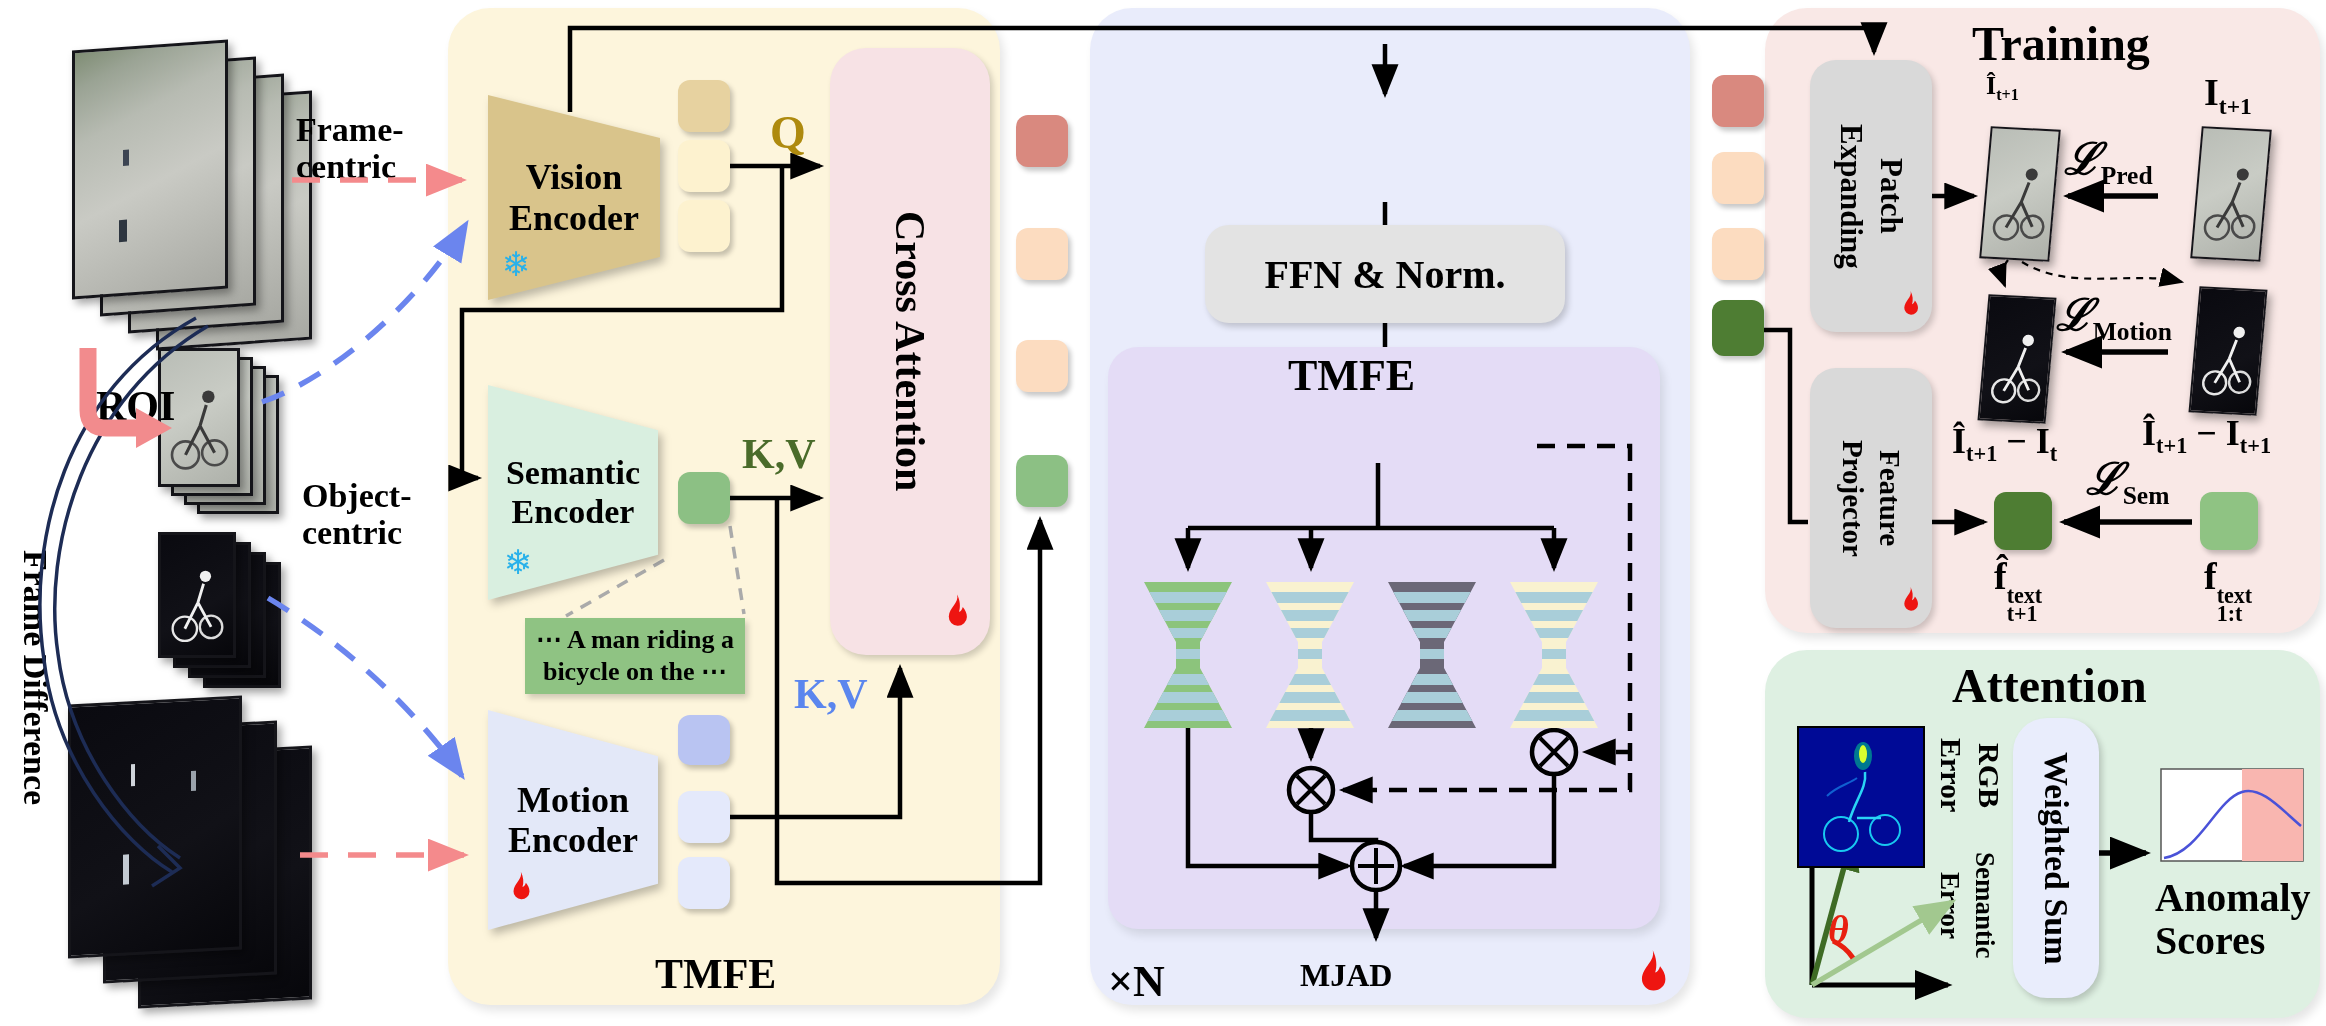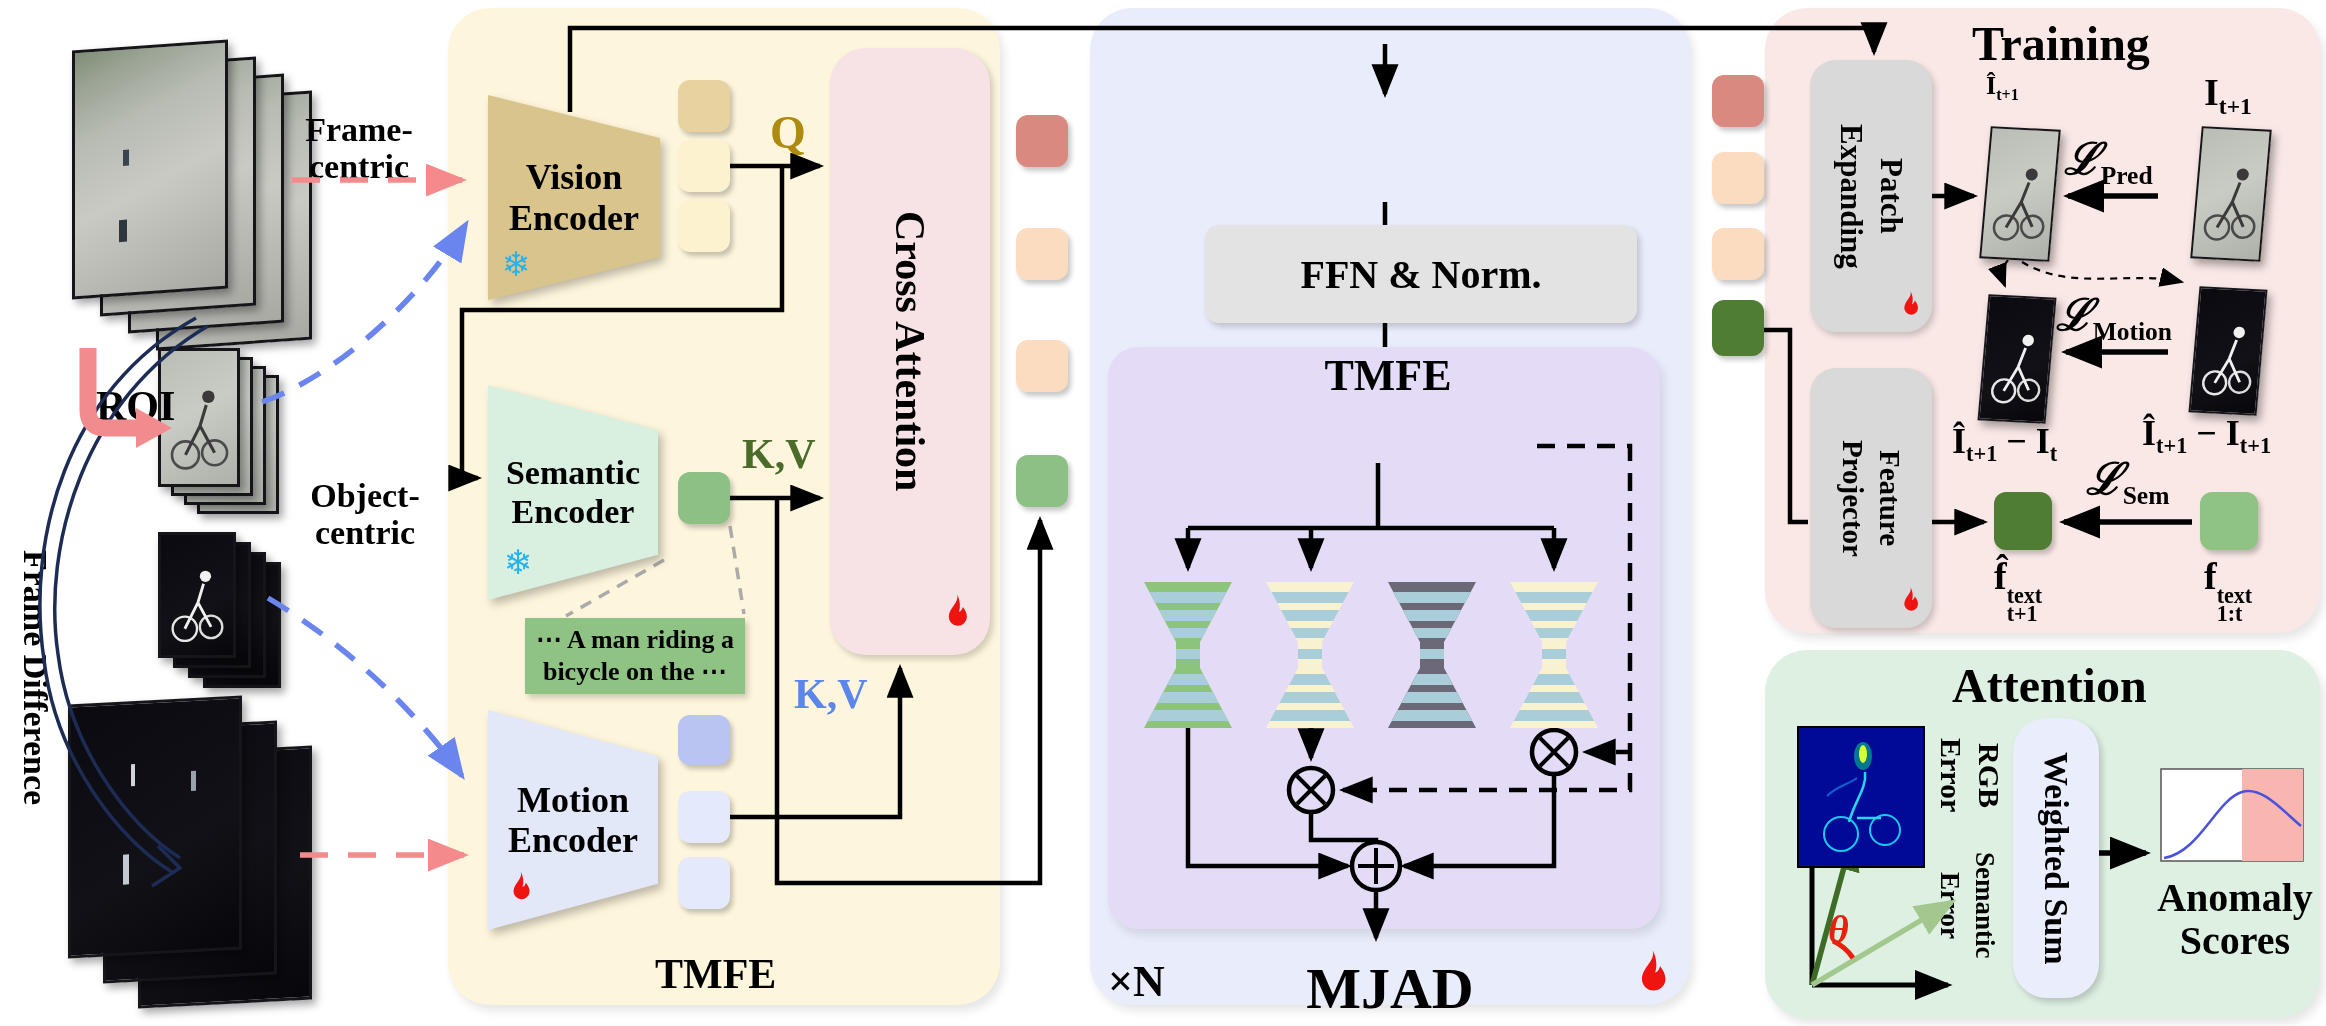--- a/index.html
+++ b/index.html
@@ -3,21 +3,21 @@
 <meta charset="utf-8">
 <style>
   html,body{margin:0;padding:0;background:#fff}
   #canvas{position:relative;width:2326px;height:1026px;overflow:hidden;
           font-family:"Liberation Serif",serif;color:#000}
   .abs{position:absolute}
   .panel{position:absolute;border-radius:42px;box-shadow:4px 6px 10px rgba(0,0,0,.10)}
   .box{position:absolute;display:flex;align-items:center;justify-content:center;
        font-weight:bold;box-shadow:3px 4px 6px rgba(0,0,0,.18)}
   .lbl{position:absolute;font-weight:bold;line-height:1.08;white-space:nowrap}
-  .ctr{text-align:center}
+  .ctr{text-align:left}
   .vtext{writing-mode:vertical-rl;text-align:center}
   .vcols{position:absolute;display:flex;flex-direction:row-reverse;gap:4px;
          font-weight:bold}
   .vcols span{writing-mode:vertical-rl;text-align:center}
   .tok{position:absolute;width:52px;height:52px;border-radius:12px;
        box-shadow:3px 4px 5px rgba(0,0,0,.22)}
   .trapwrap{position:absolute;filter:drop-shadow(4px 5px 4px rgba(0,0,0,.25))}
   .trap{width:100%;height:100%;clip-path:polygon(0 0,100% 21%,100% 79%,0 100%);
         display:flex;flex-direction:column;align-items:center;justify-content:center;
         font-weight:bold;text-align:center;line-height:1.12}
@@ -154,21 +154,21 @@
     <div>bicycle on the ⋯</div>
   </div>
 
   <div class="lbl" style="left:655px;top:952px;font-size:42px">TMFE</div>
 
   <div class="tok z2" style="left:1016px;top:115px;background:#d9897f"></div>
   <div class="tok z2" style="left:1016px;top:228px;background:#fcdcc0"></div>
   <div class="tok z2" style="left:1016px;top:340px;background:#fcdcc0"></div>
   <div class="tok z2" style="left:1016px;top:455px;background:#8cc084"></div>
 
-  <div class="box z2" style="left:1205px;top:225px;width:432px;height:98px;background:#e3e3e3;border-radius:14px;font-size:40px">
+  <div class="box z2" style="left:1205px;top:225px;width:360px;height:98px;background:#e3e3e3;border-radius:24px;font-size:40px">
     <span>FFN &amp; Norm.</span>
   </div>
   <div class="lbl ctr z2" style="left:1288px;top:352px;width:200px;font-size:44px;position:absolute">TMFE</div>
 
   <svg width="0" height="0" style="position:absolute">
     <defs>
         <clipPath id="hg">
           <path d="M4,0 H92 L60,60 V86 L92,146 H4 L36,86 V60 Z"></path>
         </clipPath>
       </defs>
@@ -225,21 +225,21 @@
           <rect x="6" y="46" width="84" height="10"></rect>
           <rect x="6" y="67" width="84" height="10"></rect>
           <rect x="6" y="92" width="84" height="11"></rect>
           <rect x="6" y="110" width="84" height="11"></rect>
           <rect x="6" y="128" width="84" height="11"></rect>
         </g>
     </g>
   </svg>
 
   <div class="lbl" style="left:1108px;top:958px;font-size:44px">×N</div>
-  <div class="lbl ctr" style="left:1300px;top:958px;width:180px;font-size:58px">MJAD</div>
+  <div class="lbl ctr" style="left:1300px;top:958px;width:180px;font-size:32px">MJAD</div>
   <svg class="fire" style="left:1628px;top:948px" width="44" height="52" viewBox="0 0 24 28">
     <path d="M13.5 1 C15 7 8 10 7.6 16.5 a6.4 6.4 0 0 0 12.8 0.3 c0 -2.8 -1.2 -4.8 -2.9 -7 c-0.6 2.2 -1.6 3.2 -2.7 3.4 c1.2 -3.4 0.8 -8 -1.3 -12.2 Z" fill="#ee1511"></path>
   </svg>
 
   <div class="tok z2" style="left:1712px;top:75px;background:#d9897f"></div>
   <div class="tok z2" style="left:1712px;top:152px;background:#fcdcc0"></div>
   <div class="tok z2" style="left:1712px;top:228px;background:#fcdcc0"></div>
   <div class="tok z2" style="left:1712px;top:300px;height:56px;background:#4e7d33"></div>
 
   <div class="lbl" style="left:1972px;top:18px;font-size:48px">Training</div>

